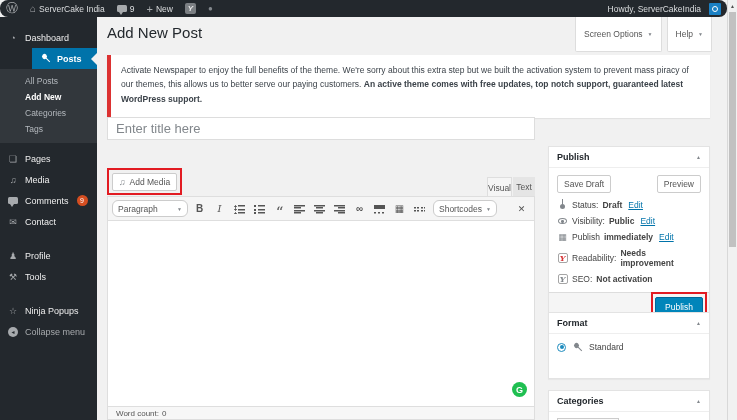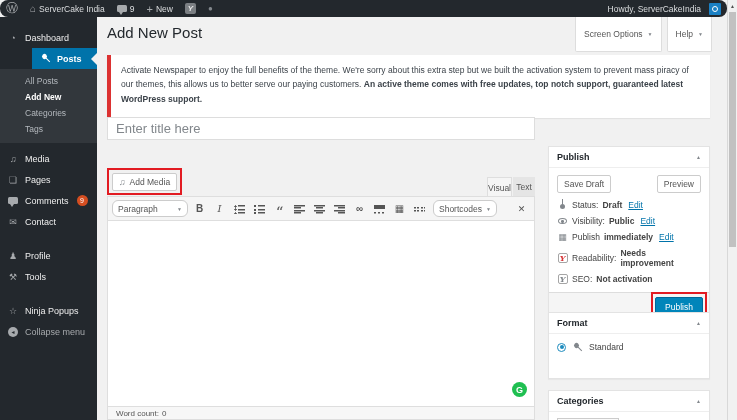--- a/index.html
+++ b/index.html
@@ -213,26 +213,26 @@
       <span>Posts</span>
     </div>
     <div class="submenu">
       <span class="smi">All Posts</span>
       <span class="smi current">Add New</span>
       <span class="smi">Categories</span>
       <span class="smi">Tags</span>
     </div>
     <div class="gap" style="height:5px"></div>
     <div class="mi">
+      <span class="ico ic ic-pages"></span>
+      <span>Pages</span>
+    </div>
+    <div class="mi">
       <span class="ico ic ic-media"></span>
       <span>Media</span>
-    </div>
-    <div class="mi">
-      <span class="ico ic ic-pages"></span>
-      <span>Pages</span>
     </div>
     <div class="mi">
       <span class="ico">
           <span class="bubble"></span>
         </span>
       <span>Comments</span>
       <span class="badge">9</span>
     </div>
     <div class="mi">
       <span class="ico ic ic-mail"></span>

